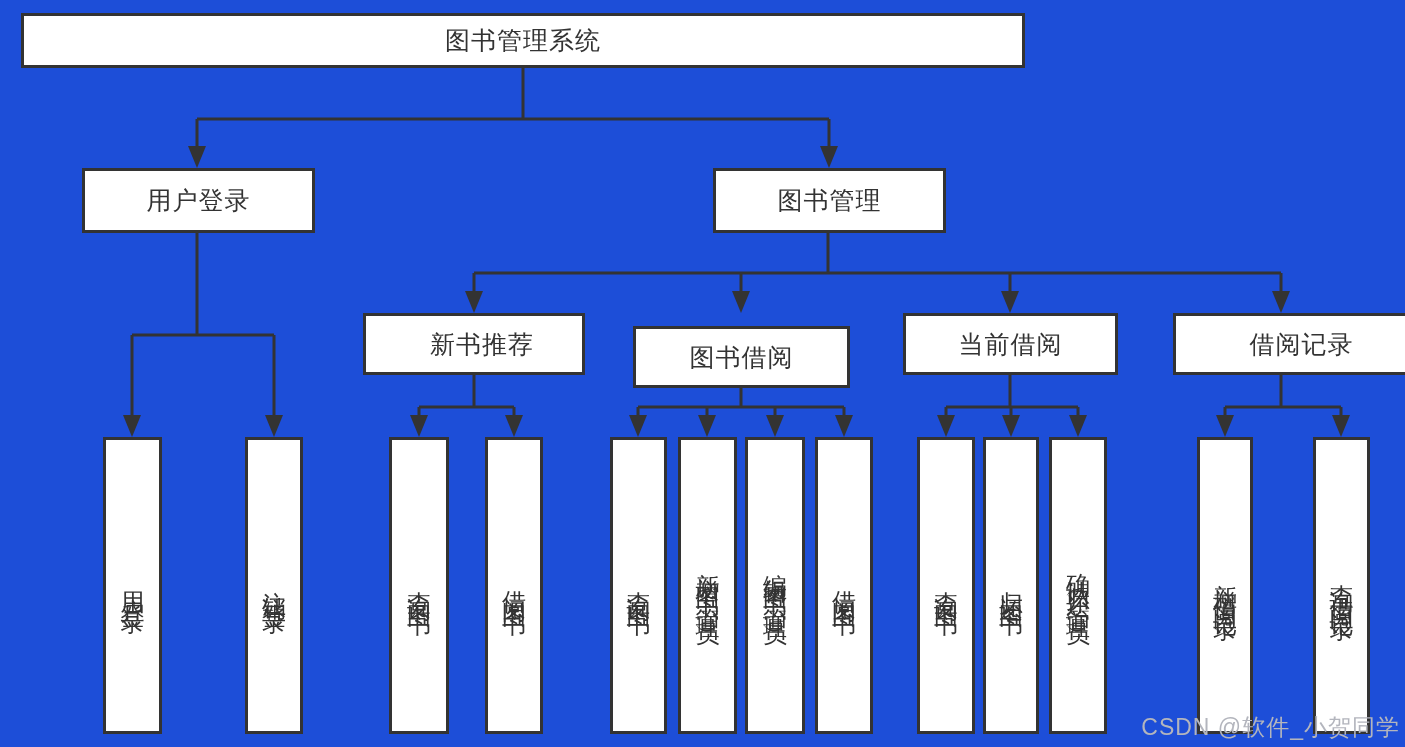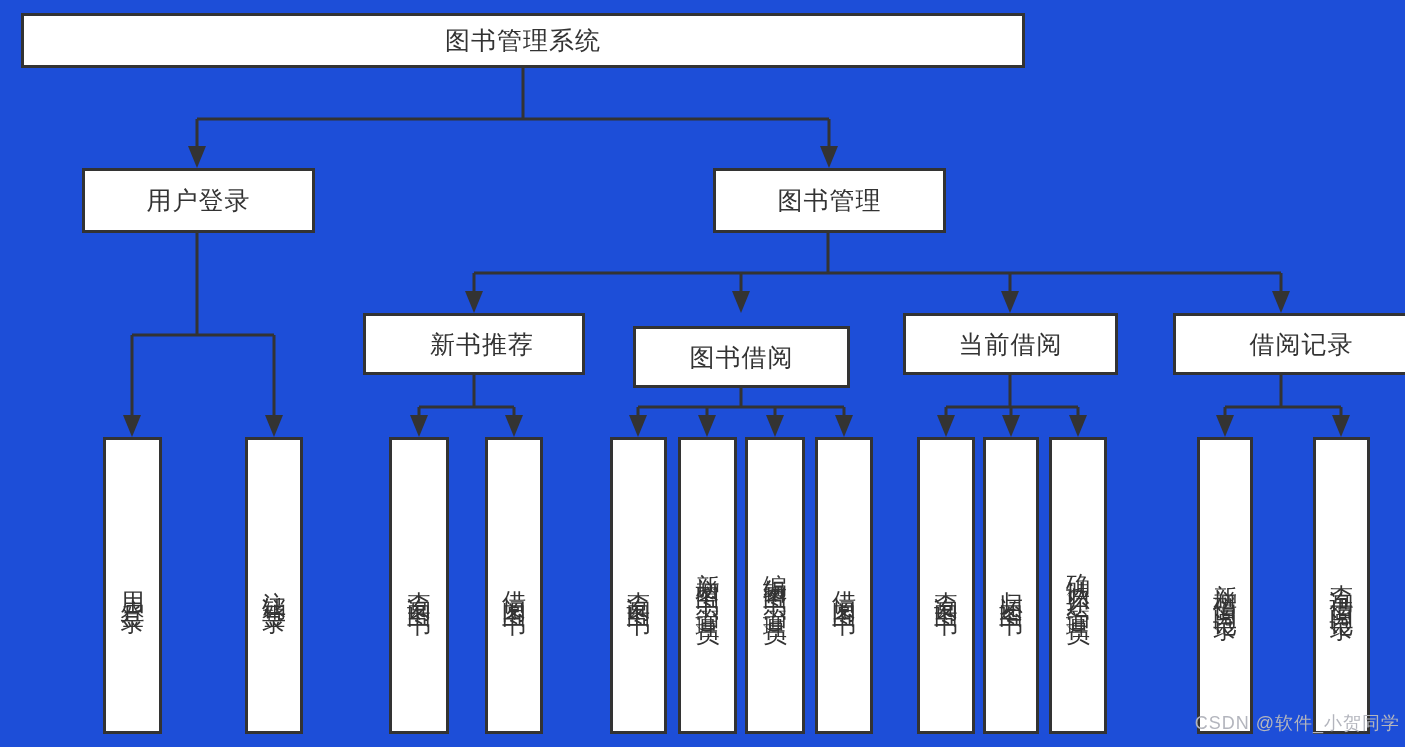--- a/index.html
+++ b/index.html
@@ -65,22 +65,22 @@
   .n-f7  { left: 745px;  width: 60px; }
   .n-f8  { left: 815px;  width: 58px; }
   .n-f9  { left: 917px;  width: 58px; }
   .n-f10 { left: 983px;  width: 56px; }
   .n-f11 { left: 1049px; width: 58px; }
   .n-f12 { left: 1197px; width: 56px; }
   .n-f13 { left: 1313px; width: 57px; }
   .watermark {
     position: absolute;
     right: 5px;
-    bottom: 12px;
-    font-size: 18px;
+    bottom: 4px;
+    font-size: 23px;
     letter-spacing: 1px;
     color: #b3b5bd;
     white-space: nowrap;
     text-align: right;
   }
 </style>
 </head>
 <body>
 
 <div class="stage">

